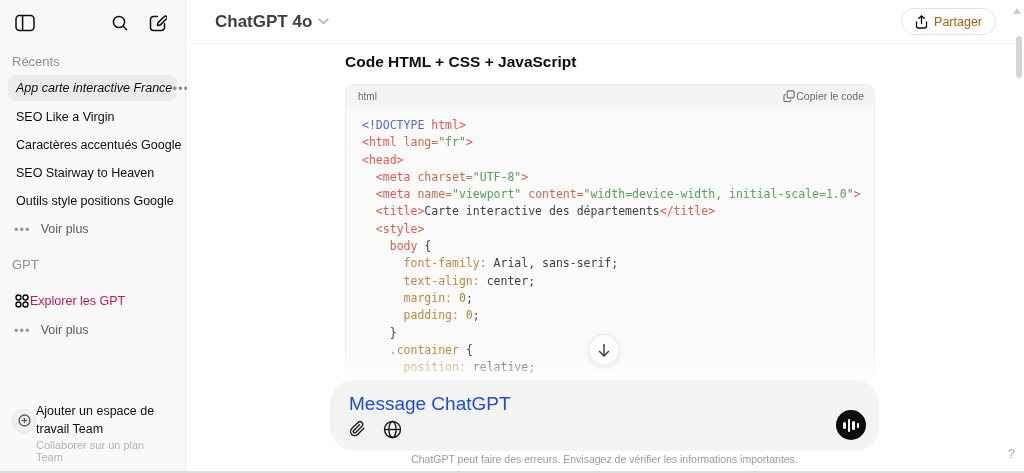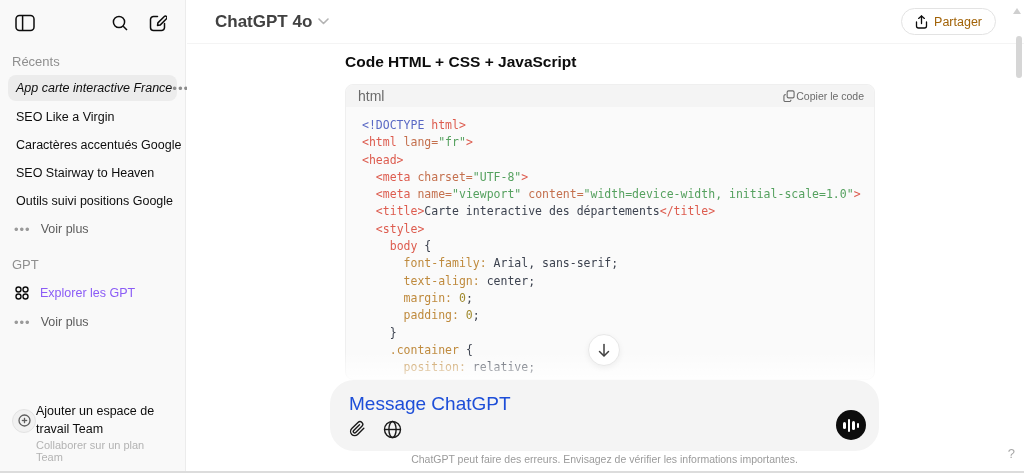--- a/index.html
+++ b/index.html
@@ -15,22 +15,22 @@
   .icon-btn { width:22px; height:22px; display:flex; align-items:center; justify-content:center; cursor:pointer; }
   .section-label { font-size:13px; color:#8f8f8f; padding:14px 12px 6px 12px; }
   .chat-item { height:28px; display:flex; align-items:center; padding:0 16px;
                font-size:12.5px; color:#0d0d0d; white-space:nowrap; cursor:pointer; }
   .chat-item.selected { background:#ececec; border-radius:8px; margin:0 8px 2px 8px; padding:0 8px;
                         height:26px; justify-content:space-between;font-style:italic; }
   .dots { color:#8e8e8e; font-size:13px; letter-spacing:1px; line-height:1; }
   .voir-plus { height:28px; display:flex; align-items:center; gap:10px; padding:0 14px;
                font-size:12.5px; color:#5d5d5d; cursor:pointer; }
   .voir-plus .dots { color:#9a9a9a; }
-  .gpt-item { height:30px; display:flex; align-items:center; gap:10px; padding:0 14px;
-              font-size:12.5px; color:#8b5cf6; cursor:pointer; }
+  .gpt-item { height:30px; display:flex; align-items:center; padding:0 14px;
+              font-size:12.5px; color:#be185d; cursor:pointer;margin-top:8px; }
   .sb-spacer { flex:1; }
   .workspace { display:flex; padding:8px 12px 10px 12px; cursor:pointer; align-items:flex-start; }
   .ws-icon { width:24px; height:24px; border-radius:50%; background:#f1f1f1; border:1px solid #e3e3e3;
              display:flex; align-items:center; justify-content:center; flex-shrink:0; margin-top:8px; }
   .ws-text { font-size:12.5px; color:#0d0d0d; line-height:1.3; }
   .ws-sub { font-size:11px; color:#b3b3b3; margin-top:2px; }
   .profile { display:flex; align-items:center; gap:10px; padding:10px 14px 16px 14px; cursor:pointer; }
   .avatar { width:28px; height:28px; border-radius:50%; flex-shrink:0;
             background:
               radial-gradient(circle at 50% 38%, #e8c49a 0 38%, transparent 39%),
@@ -46,21 +46,21 @@
   .share-btn { display:flex; align-items:center; gap:6px; height:27px; padding:0 13px;
                border:1px solid #e3e3e3; border-radius:999px; background:#fff; font-size:12.5px;
                color:#a16207; cursor:pointer; font-family:inherit; }
 
   .page-title { position:absolute; left:158px; top:53px; font-size:15.5px; font-weight:700; color:#0d0d0d; }
 
   .codeblock { position:absolute; left:158px; top:84px; width:530px; height:296px;
                background:#fafafa; border:1px solid #efefef; border-radius:8px; overflow:hidden; }
   .code-header { height:22px; background:#f4f4f4; display:flex; align-items:center;
                  justify-content:space-between; padding:0 10px 0 12px; }
-  .code-lang { font-size:14px; color:#6b6b6b; }
+  .code-lang { font-size:10px; color:#6b6b6b; }
   .copy-btn { display:flex; align-items:center; gap:1px; font-size:10.5px; color:#6b6b6b;
               background:none; border:none; cursor:pointer; font-family:inherit; }
   .code { padding:10px 16px; font-family:"DejaVu Sans Mono", monospace; font-size:11.5px;
           line-height:17.3px; white-space:pre; }
   .tok-doc{color:#5968c4} .tok-tag{color:#dd5c4f} .tok-attr{color:#c4704e}
   .tok-str{color:#55a15f} .tok-prop{color:#bf8a3d} .tok-num{color:#a08a2e}
   .tok-sel{color:#bf8a3d} .tok-plain{color:#3d4350}
   .code-fade { position:absolute; left:158px; top:352px; width:530px; height:28px;
                background:linear-gradient(180deg, rgba(250,250,250,0) 0%, rgba(255,255,255,0.85) 100%); pointer-events:none; }
 
@@ -136,21 +136,21 @@
     <div class="chat-item">
       <span>SEO Like a Virgin</span>
     </div>
     <div class="chat-item">
       <span>Caractères accentués Google</span>
     </div>
     <div class="chat-item">
       <span>SEO Stairway to Heaven</span>
     </div>
     <div class="chat-item">
-      <span>Outils suivi positions Google</span>
+      <span>Outils style positions Google</span>
     </div>
 
     <div class="voir-plus">
       <span class="dots">•••</span>
       <span>Voir plus</span>
     </div>
 
     <div class="section-label">GPT</div>
 
     <div class="gpt-item">

